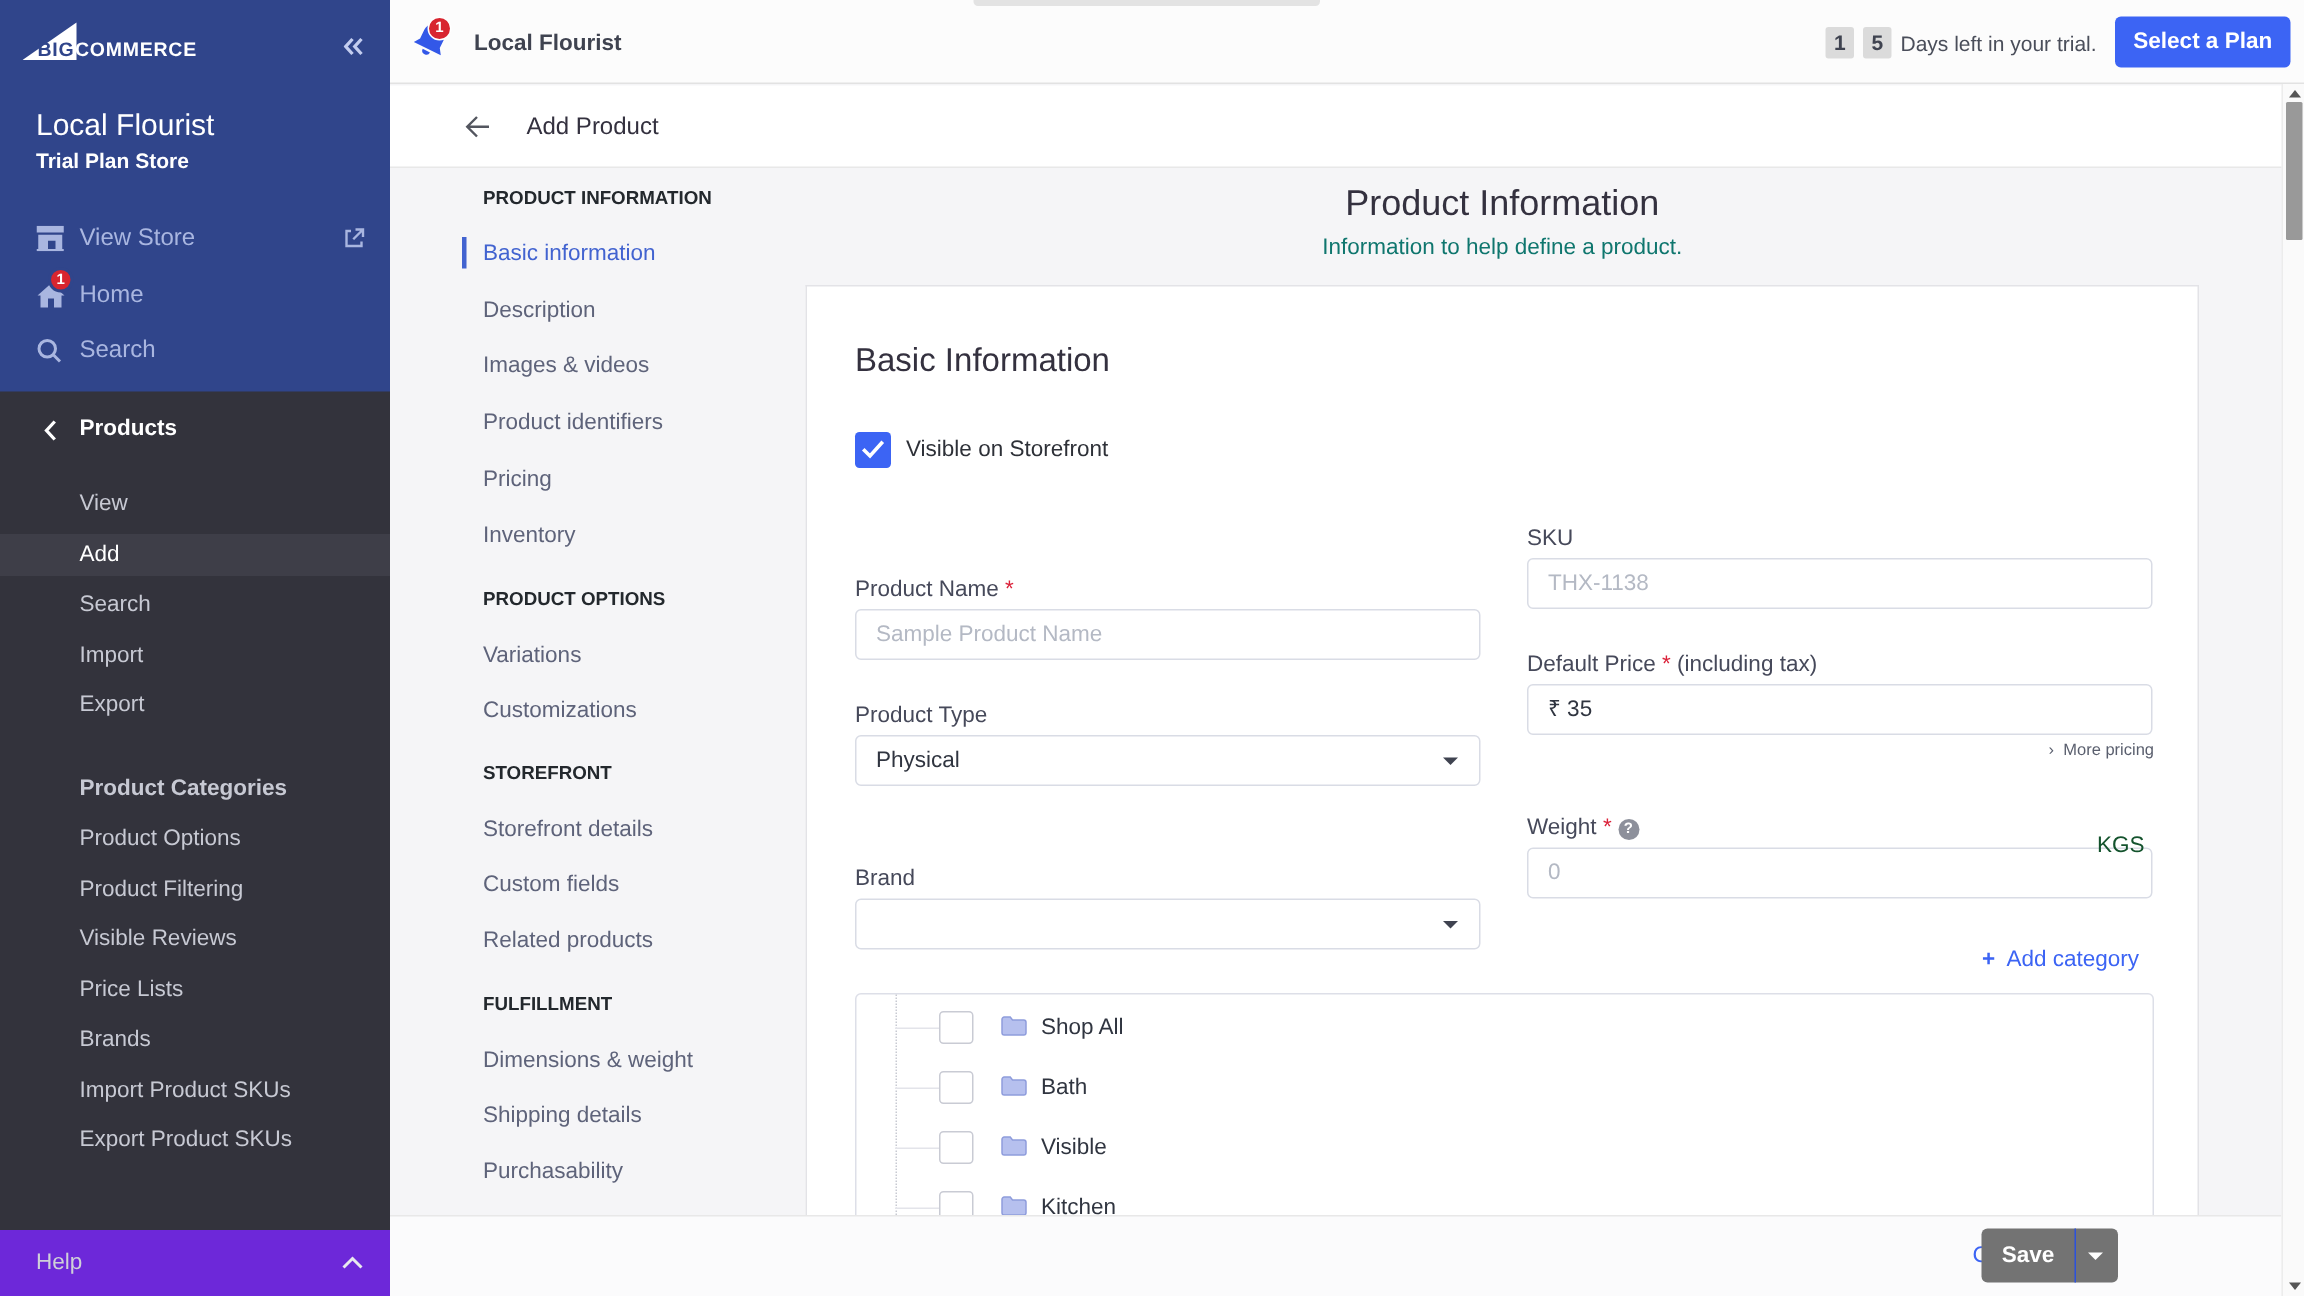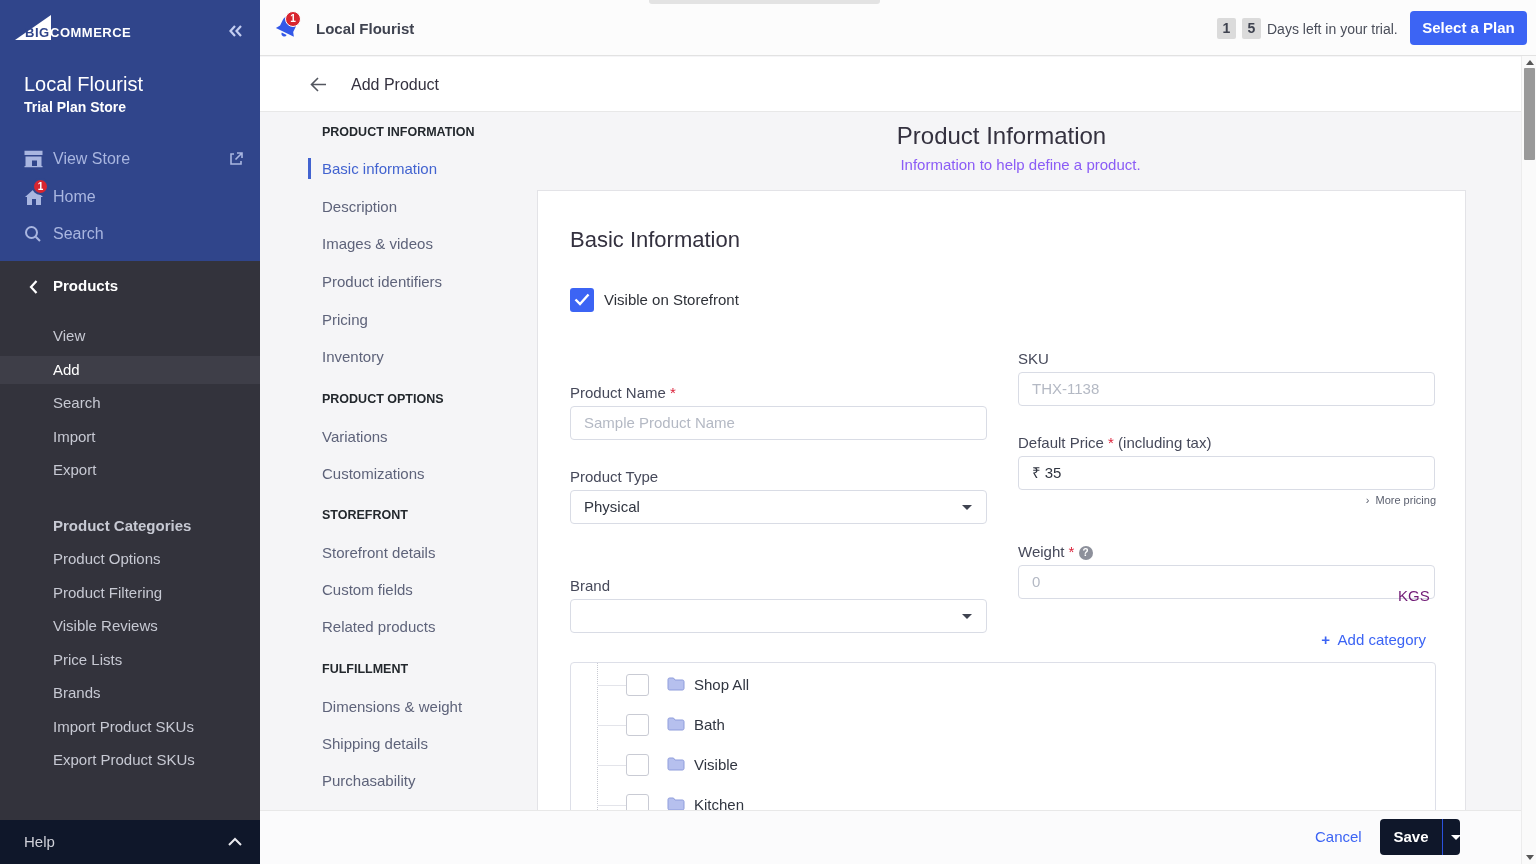--- a/index.html
+++ b/index.html
@@ -16,21 +16,21 @@
   .bluenav svg.ic { position:absolute; left:24px; top:50%; transform:translateY(-50%); }
   .badge { position:absolute; background:#D8252F; color:#fff; border-radius:50%; width:15px; height:15px; font-size:10px; font-weight:bold; text-align:center; line-height:15px; }
 
   
   #prodpanel { position:absolute; left:0; top:261px; width:260px; height:603px; background:#33333C; }
   #prodhead { position:absolute; left:0; top:12px; width:260px; height:28px; color:#fff; font-weight:bold; font-size:15px; }
   #prodhead .lbl { position:absolute; left:53px; top:4px; }
   .pitem { position:absolute; left:0; width:260px; height:28px; color:#C7C9D3; font-size:15px; line-height:28px; }
   .pitem span { margin-left:53px; }
   .pitem.active { background:#3E3E48; color:#FFFFFF; }
-  #helpbar { position:absolute; left:0; top:820px; width:260px; height:44px; background:#0f172a; color:#CFD0D8; font-size:15px; }
+  #helpbar { position:absolute; left:0; top:820px; width:260px; height:44px; background:#6d28d9; color:#CFD0D8; font-size:15px; }
   #helpbar .lbl { position:absolute; left:24px; top:13px; }
 
   
   #topbar { position:absolute; left:260px; top:0; width:1276px; height:56px; background:#FCFCFC; border-bottom:1px solid #E2E2E2; }
   #tbname { position:absolute; left:56px; top:20px; font-size:15px; font-weight:bold; color:#3F4350; }
   .daybox { position:absolute; top:18px; width:19px; height:21px; background:#DBDBDB; color:#3F4350; font-size:14px; font-weight:bold; text-align:center; line-height:21px; border-radius:2px; }
   #daystxt { position:absolute; left:1007px; top:21px; font-size:14px; color:#4A4E5A; }
   #selectplan { position:absolute; left:1150px; top:11px; width:117px; height:34px; background:#3C64F4; border-radius:4px; color:#fff; font-size:15px; font-weight:bold; text-align:center; line-height:34px; }
   #topsliver { position:absolute; left:389px; top:0; width:231px; height:4px; background:#E3E3E3; border-radius:0 0 3px 3px; }
 
@@ -39,51 +39,51 @@
   #backtitle { position:absolute; left:91px; top:19px; font-size:16px; color:#34313F; }
 
   
   .fnhead { position:absolute; left:322px; color:#23282D; font-size:12.5px; font-weight:bold; }
   .fnitem { position:absolute; left:322px; color:#5E637A; font-size:15px; }
   .fnitem.active { color:#4263D0; }
   #fnbar { position:absolute; left:308px; top:158px; width:3px; height:21px; background:#4263D0; }
 
   
   #pagetitle { position:absolute; left:537px; top:122px; width:929px; text-align:center; font-size:24px; color:#34313F; }
-  #pagesub { position:absolute; left:556px; top:156px; width:929px; text-align:center; font-size:15px; color:#8b5cf6; }
+  #pagesub { position:absolute; left:537px; top:156px; width:929px; text-align:center; font-size:15px; color:#0f766e; }
   #card { position:absolute; left:537px; top:190px; width:929px; height:674px; background:#FFFFFF; border:1px solid #E3E3E7; border-bottom:none; }
   #cardtitle { position:absolute; left:32px; top:36px; font-size:22px; color:#34313F; }
   #cb-vis { position:absolute; left:32px; top:97px; width:24px; height:24px; background:#3C64F4; border-radius:3px; }
   #cb-vis svg { position:absolute; left:4px; top:5px; }
   #cb-vis-lbl { position:absolute; left:66px; top:100px; font-size:15px; color:#2E3138; }
 
   .flabel { position:absolute; font-size:15px; color:#46495A; }
   .req { color:#DB2139; }
   .finput { position:absolute; width:417px; height:34px; border:1px solid #D9DCE5; border-radius:4px; background:#fff; font-size:15px; line-height:32px; padding-left:13px; color:#B4B9C4; }
   .finput.filled { color:#303540; }
   .fcaret { position:absolute; right:14px; top:14px; width:0; height:0; border-left:5px solid transparent; border-right:5px solid transparent; border-top:5px solid #3F4350; }
   .col1 { left:32px;margin-top:34px; }
   .col2 { left:480px; }
 
   #morepricing { position:absolute; left:0; top:303px; width:898px; text-align:right; font-size:11px; color:#5A5F6E; }
-  #kgs { position:absolute; left:860px; top:396px; font-size:15px; color:#701a75; }
+  #kgs { position:absolute; left:860px; top:364px; font-size:15px; color:#14532d; }
   #qmark { display:inline-block; width:14px; height:14px; background:#8D909B; border-radius:50%; color:#fff; font-size:10px; font-weight:bold; text-align:center; line-height:14px; vertical-align:1px; }
   #addcat { position:absolute; left:0; top:440px; width:888px; text-align:right; font-size:15px; color:#3C64F4; }
   #cattree { position:absolute; left:32px; top:471px; width:866px; height:203px; border:1px solid #DDDFE8; border-radius:4px; background:#fff; }
   .trow { position:absolute; left:0; width:100%; height:40px; }
   .trow .tcb { position:absolute; left:55px; top:9px; width:23px; height:22px; border:1px solid #C9CBD4; border-radius:3px; background:#fff; }
   .trow .tlbl { position:absolute; left:123px; top:11px; font-size:15px; color:#303540; }
   .trow .hline { position:absolute; left:26px; top:20px; width:29px; height:1px; background:#E3E4EA; }
   .trow svg { position:absolute; left:96px; top:11px; }
   #vline { position:absolute; left:26px; top:0; width:1px; height:203px; border-left:1px dotted #C8CAD2; }
 
   
   #actionbar { position:absolute; left:260px; top:810px; width:1261px; height:54px; background:#FBFBFC; border-top:1px solid #E8E8E8; }
   #cancel { position:absolute; left:1055px; top:17px; font-size:15px; color:#3C64F4; }
-  #savebtn { position:absolute; left:1120px; top:8px; width:80px; height:36px; background:#0f172a; border-radius:4px; }
+  #savebtn { position:absolute; left:1061px; top:8px; width:91px; height:36px; background:#737373; border-radius:4px; }
   #savebtn .txt { position:absolute; left:0; top:0; width:62px; height:36px; color:#fff; font-size:15px; font-weight:bold; text-align:center; line-height:36px; }
   #savebtn .div { position:absolute; left:62px; top:0; width:1px; height:36px; background:#2B51DD; }
   #savebtn .car { position:absolute; left:71px; top:16px; width:0; height:0; border-left:5px solid transparent; border-right:5px solid transparent; border-top:5px solid #fff; }
 
   
   #sbar { position:absolute; left:1521px; top:56px; width:15px; height:808px; background:#FAFAFA; border-left:1px solid #ECECEC; }
   #sbar .thumb { position:absolute; left:2px; top:12px; width:11px; height:92px; background:#999999; border-radius:1px; }
   #sbar .up { position:absolute; left:4px; top:4px; width:0; height:0; border-left:4px solid transparent; border-right:4px solid transparent; border-bottom:5px solid #565656; }
   #sbar .down { position:absolute; left:4px; bottom:4px; width:0; height:0; border-left:4px solid transparent; border-right:4px solid transparent; border-top:5px solid #565656; }
 </style>

